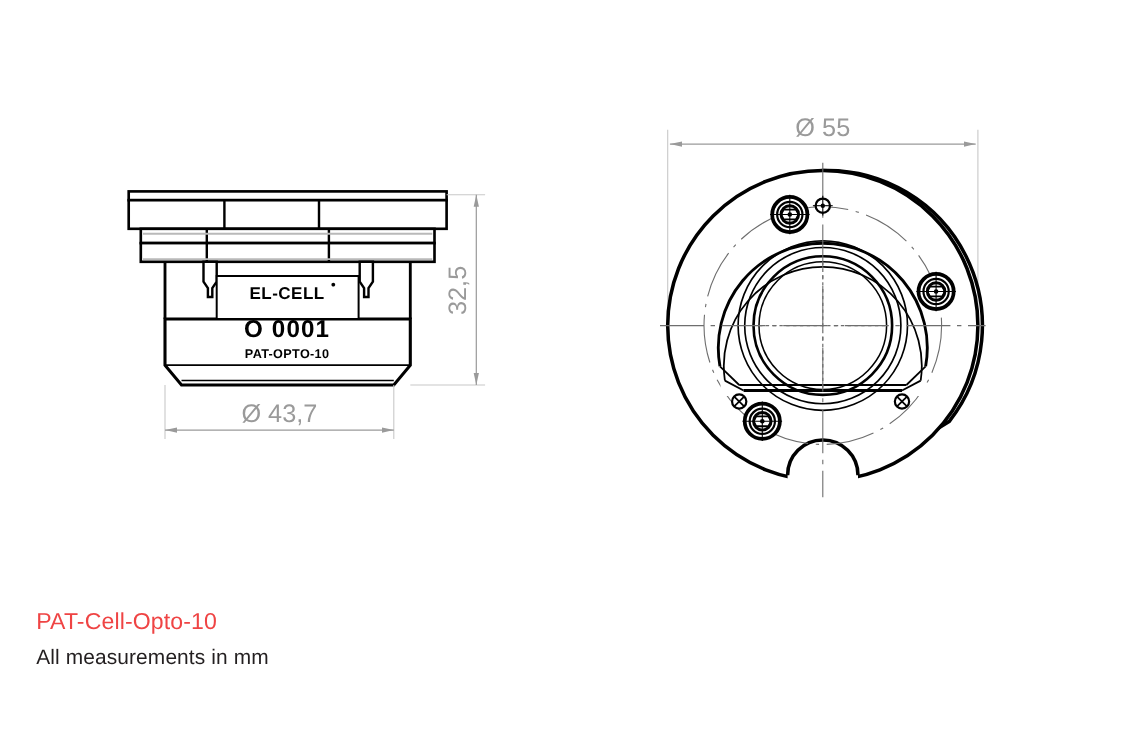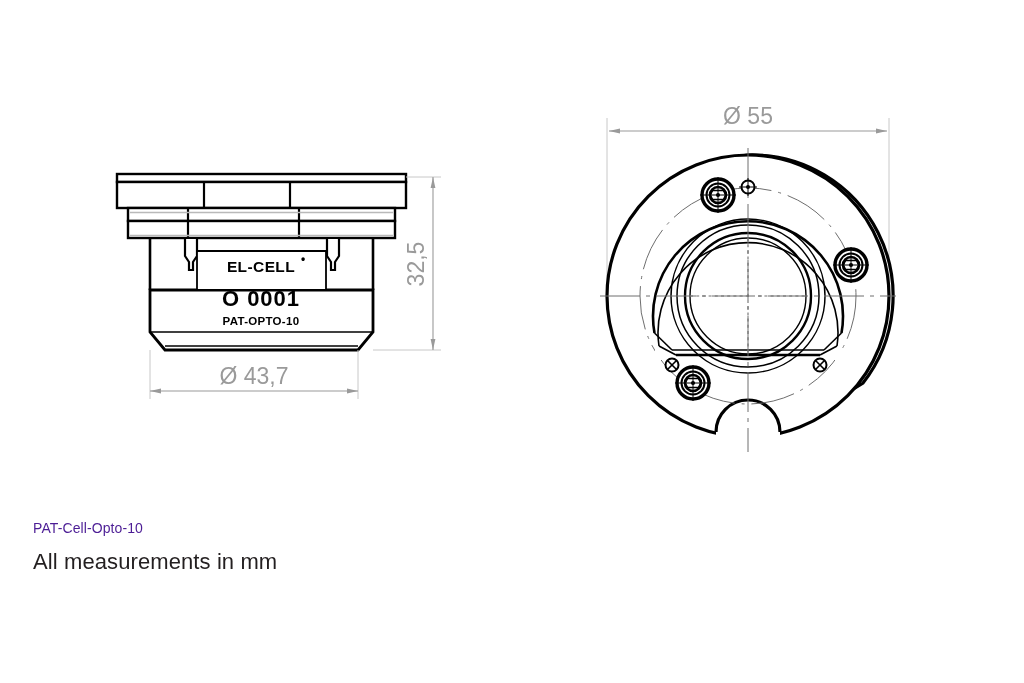--- a/index.html
+++ b/index.html
@@ -26,29 +26,30 @@
     height: 683px;
   }
   .caption-block {
     position: absolute;
     left: 33px;
     top: 515px;
     width: 460px;
   }
   .caption-title {
     font-family: "Liberation Sans", sans-serif;
-    font-size: 14px;
-    color: #4c1d95;
+    font-size: 21px;
+    color: #ef4444;
     letter-spacing: 0.1px;
     line-height: 27px;
     white-space: nowrap;
+    margin-top: 37px;
   }
   .caption-sub {
     font-family: "Liberation Sans", sans-serif;
-    font-size: 22px;
+    font-size: 19px;
     color: #231f20;
     letter-spacing: 0.1px;
     line-height: 26px;
     margin-top: 7px;
     white-space: nowrap;
   }
   .dim-text {
     font-family: "Liberation Sans", sans-serif;
     fill: #9a9a9a;
     font-size: 23px;

